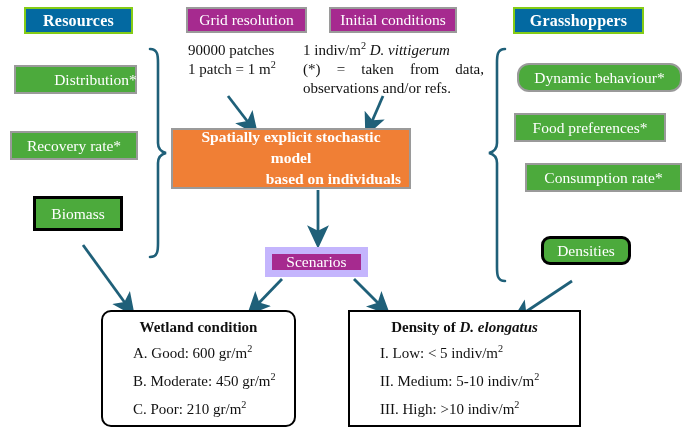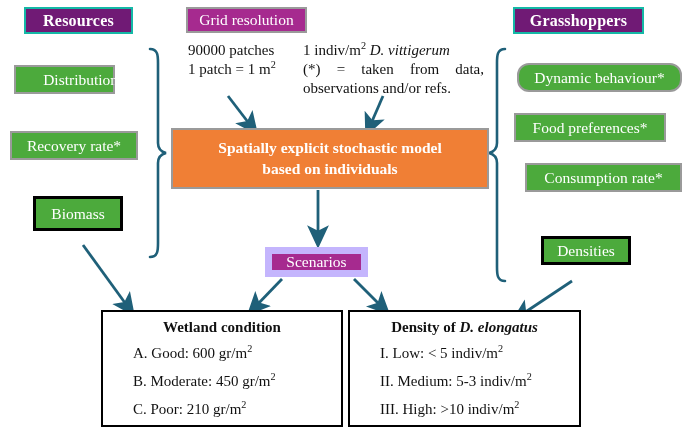--- a/index.html
+++ b/index.html
@@ -19,22 +19,22 @@
     position: absolute;
     box-sizing: border-box;
     display: flex;
     align-items: center;
     justify-content: center;
     text-align: center;
     line-height: 1.12;
   }
   
   .cat {
-    background: #701a75;
-    border: 2px solid #14b8a6;
+    background: #0369a1;
+    border: 2px solid #84cc16;
     color: #ffffff;
     font-size: 16px;
     font-weight: 700;
     letter-spacing: .2px;
     text-align: center;
   }
   
   .attr {
     background: #4caa3c;
     border: 2px solid #9a9a9a;
@@ -144,21 +144,21 @@
 
     <line x1="83" y1="245" x2="128" y2="307" stroke="#1f6079" stroke-width="2.8" marker-end="url(#ah)"></line>
 
     <line x1="572" y1="281" x2="521" y2="315" stroke="#1f6079" stroke-width="2.8" marker-end="url(#ah)"></line>
   </svg>
 
   <div class="box cat" style="left:24px; top:7px; width:109px; height:27px;">
     <span>Resources</span>
   </div>
 
-  <div class="box attr" style="left:14px; top:65px; width:101px; height:29px;padding-left:40px;">
+  <div class="box attr" style="left:14px; top:65px; width:123px; height:29px;padding-left:40px;">
     <span>Distribution*</span>
   </div>
 
   <div class="box attr" style="left:10px; top:131px; width:128px; height:29px;">
     <span>Recovery rate*</span>
   </div>
 
   <div class="box attr keyed" style="left:33px; top:196px; width:90px; height:35px;">
     <span>Biomass</span>
   </div>
@@ -172,55 +172,58 @@
   </div>
 
   <div class="box attr" style="left:514px; top:113px; width:152px; height:29px;">
     <span>Food preferences*</span>
   </div>
 
   <div class="box attr" style="left:525px; top:163px; width:157px; height:29px;">
     <span>Consumption rate*</span>
   </div>
 
-  <div class="box attr keyed" style="left:541px; top:236px; width:90px; height:29px;">
+  <div class="box attr keyed" style="left:541px; top:236px; width:90px; height:29px;border-radius:9px;">
     <span>Densities</span>
   </div>
 
   <div class="box purple" style="left:186px; top:7px; width:121px; height:26px;">
     <span>Grid resolution</span>
   </div>
 
   <div class="note" style="left:188px; top:41px; width:130px;">
     <div>90000 patches</div>
     <div>
       <span>1 patch = 1 m</span><sup>2</sup>
     </div>
   </div>
 
+  <div class="box purple" style="left:329px; top:7px; width:128px; height:26px;">
+    <span>Initial conditions</span>
+  </div>
 
   <div class="note justify" style="left:303px; top:41px; width:181px;">
     <div>
       <span>1 indiv/m</span><sup>2</sup>
       <span class="ital">D. vittigerum</span>
     </div>
     <div style="text-align:justify; text-align-last:justify;">(*) = taken from data,</div>
     <div>observations and/or refs.</div>
   </div>
 
-  <div class="box model" style="left:171px; top:128px; width:318px; height:61px; flex-direction:column;">
+  <div class="box model" style="left:171px; top:128px; width:240px; height:61px; flex-direction:column;align-items:flex-end;">
     <div>Spatially explicit stochastic model</div>
     <div>based on individuals</div>
   </div>
 
   <div class="box purple keyed" style="left:265px; top:247px; width:103px; height:30px;">
     <span>Scenarios</span>
   </div>
 
-  <div class="outcome" style="left:101px; top:310px; width:242px; height:117px;">
+  <div class="outcome" style="left:101px; top:310px; width:195px; height:117px;border-radius:10px;">
     <div class="otitle">Wetland condition</div>
     <div class="oitem">
       <span>A.</span>
       <span>Good: 600 gr/m</span><sup>2</sup>
     </div>
     <div class="oitem">
       <span>B.</span>
       <span>Moderate: 450 gr/m</span><sup>2</sup>
     </div>
     <div class="oitem">
@@ -232,21 +235,21 @@
   <div class="outcome" style="left:348px; top:310px; width:233px; height:117px;">
     <div class="otitle">
       <span>Density of </span><span class="ital">D. elongatus</span>
     </div>
     <div class="oitem">
       <span>I.</span>
       <span>Low: &lt; 5 indiv/m</span><sup>2</sup>
     </div>
     <div class="oitem">
       <span>II.</span>
-      <span>Medium: 5-3 indiv/m</span><sup>2</sup>
+      <span>Medium: 5-10 indiv/m</span><sup>2</sup>
     </div>
     <div class="oitem">
       <span>III.</span>
       <span>High: &gt;10 indiv/m</span><sup>2</sup>
     </div>
   </div>
 
 </div>
 
 </body></html>

